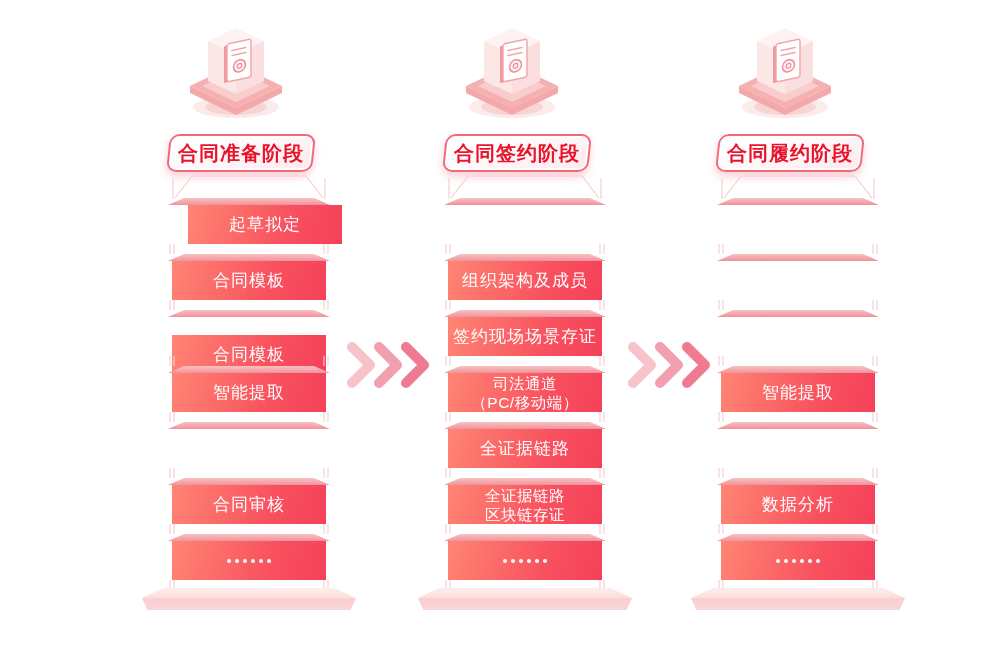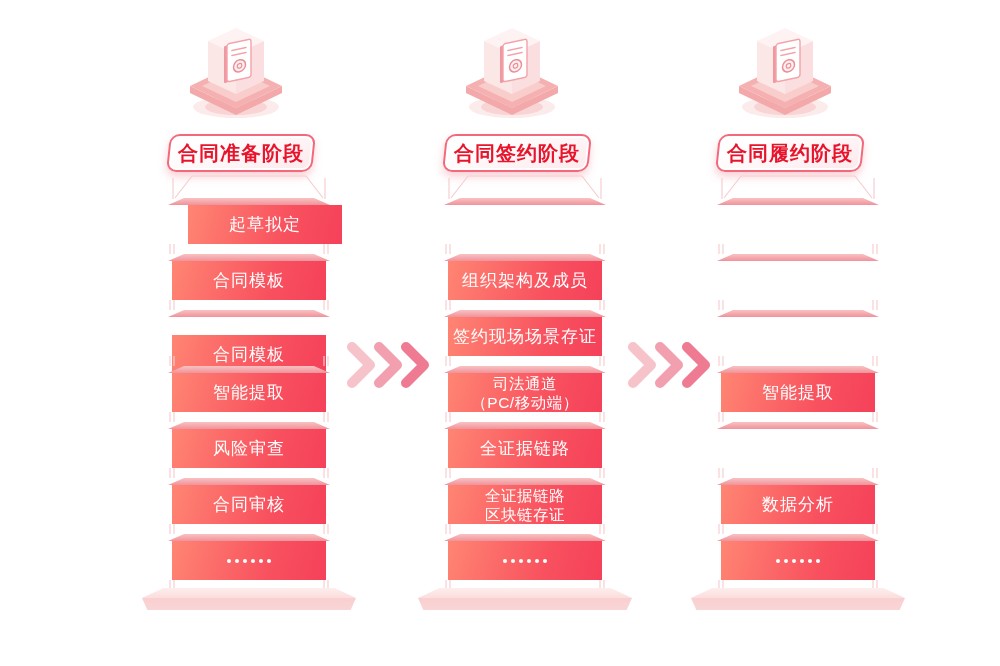--- a/index.html
+++ b/index.html
@@ -88,21 +88,20 @@
       <div class="face" style="left:30px;top:335px">合同模板</div>
 <svg class="wire" style="left:26px;top:356px" width="162" height="10" viewBox="0 0 162 10" aria-hidden="true">
   <path d="M2 0 V10 M6 0 V10 M156 0 V10 M160 0 V10" stroke="#f7cdd0" stroke-width="1.2" fill="none"></path>
 </svg>
         <div class="trap" style="left:26px;top:366px"></div>
       <div class="face" style="left:30px;top:373px">智能提取</div>
 <svg class="wire" style="left:26px;top:412px" width="162" height="10" viewBox="0 0 162 10" aria-hidden="true">
   <path d="M2 0 V10 M6 0 V10 M156 0 V10 M160 0 V10" stroke="#f7cdd0" stroke-width="1.2" fill="none"></path>
 </svg>
         <div class="trap" style="left:26px;top:422px"></div>
-      <div class="face" style="left:30px;top:429px">风险审查</div>
 <svg class="wire" style="left:26px;top:468px" width="162" height="10" viewBox="0 0 162 10" aria-hidden="true">
   <path d="M2 0 V10 M6 0 V10 M156 0 V10 M160 0 V10" stroke="#f7cdd0" stroke-width="1.2" fill="none"></path>
 </svg>
         <div class="trap" style="left:26px;top:478px"></div>
       <div class="face" style="left:30px;top:485px">合同审核</div>
 <svg class="wire" style="left:26px;top:524px" width="162" height="10" viewBox="0 0 162 10" aria-hidden="true">
   <path d="M2 0 V10 M6 0 V10 M156 0 V10 M160 0 V10" stroke="#f7cdd0" stroke-width="1.2" fill="none"></path>
 </svg>
         <div class="trap" style="left:26px;top:534px"></div>
       <div class="face" style="left:30px;top:541px">

